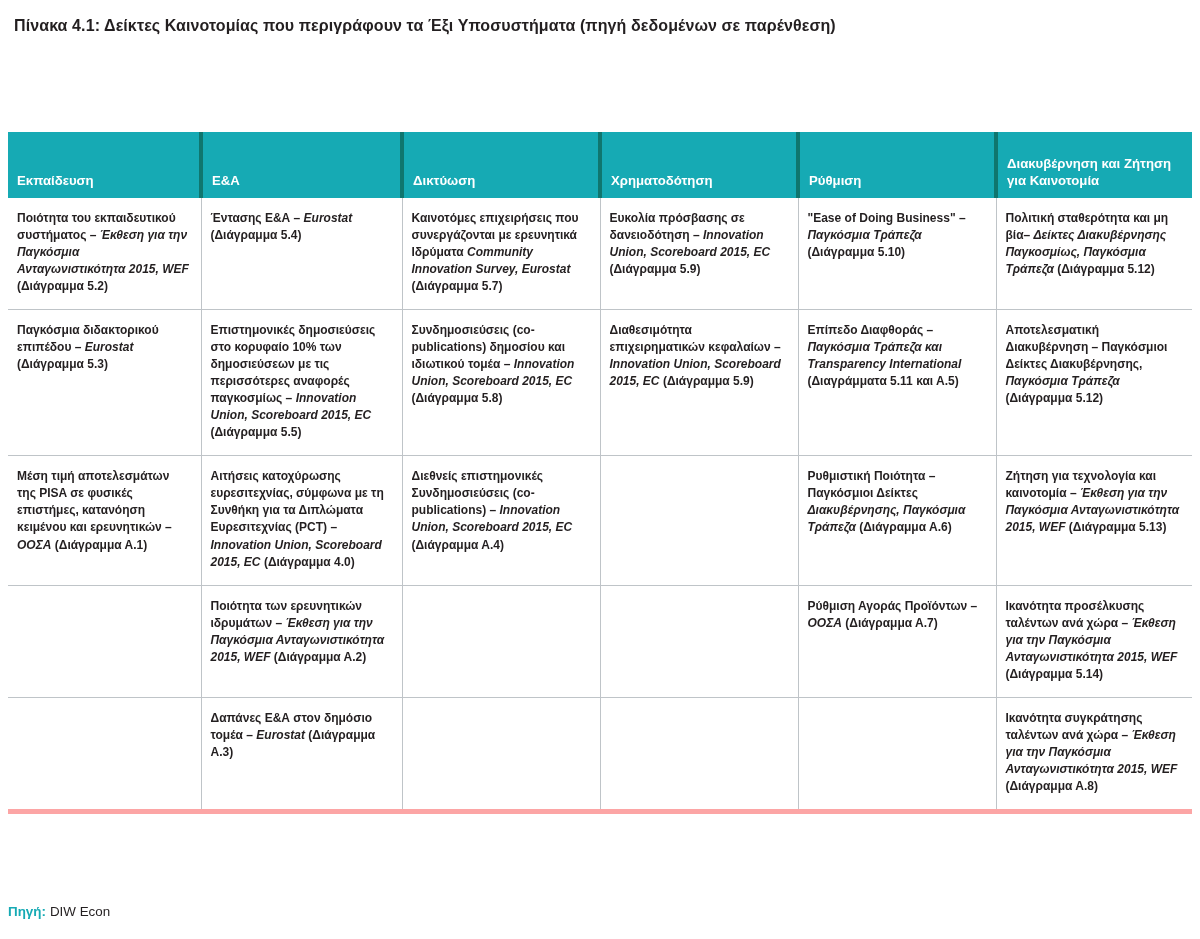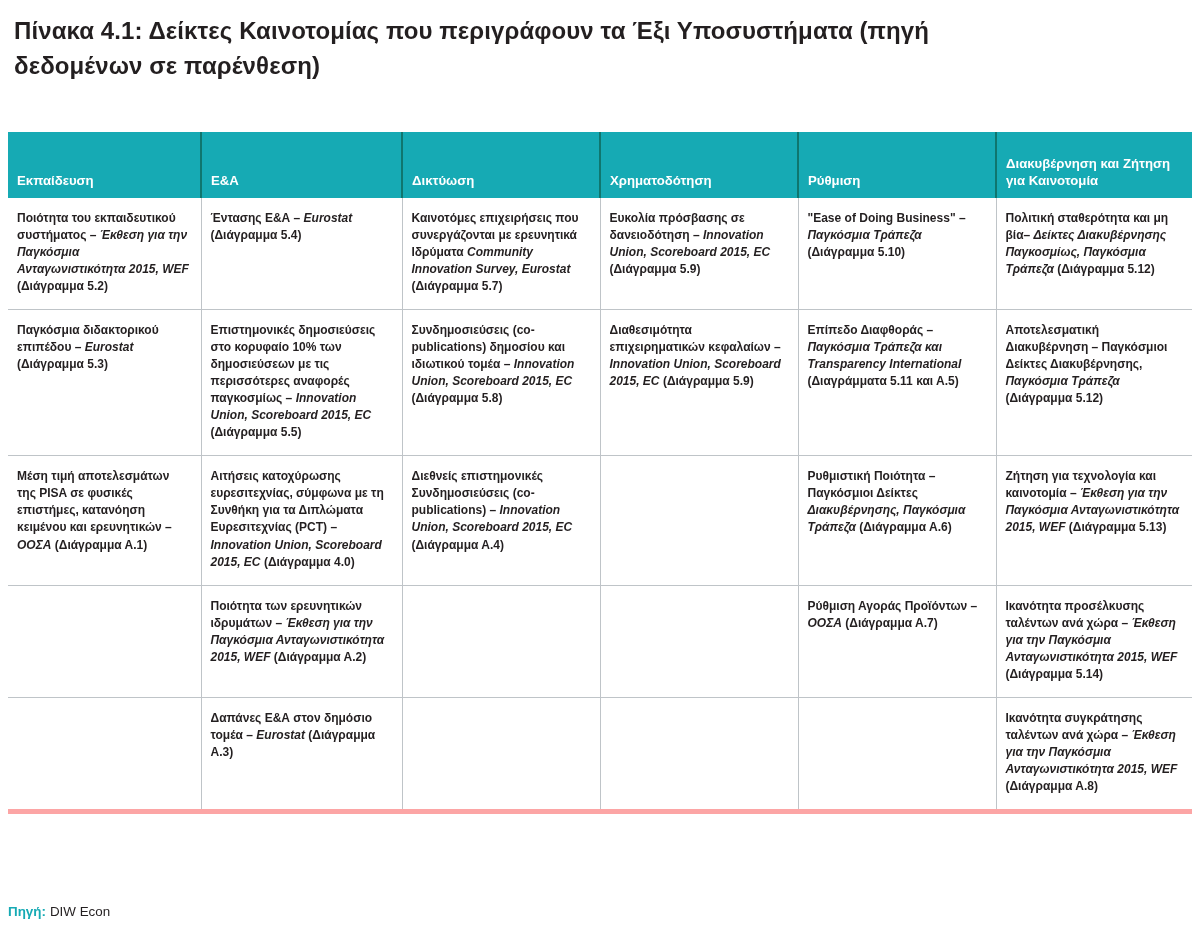--- a/index.html
+++ b/index.html
@@ -18,21 +18,21 @@
     position: relative;
     width: 1200px;
     height: 939px;
     box-sizing: border-box;
     padding: 0 8px;
   }
   
   .title-block {
     margin: 14px 0 0 6px;
     max-width: 1000px;
-    font-size: 24px;
+    font-size: 16px;
     line-height: 1.45;
     font-weight: bold;
     letter-spacing: 0.1px;
   }
   
   table.matrix {
     position: absolute;
     left: 8px;
     top: 118px;
     width: 1184px;
@@ -49,21 +49,21 @@
   table.matrix thead th {
     background: #16aab4;
     color: #ffffff;
     font-size: 13.2px;
     font-weight: bold;
     text-align: left;
     vertical-align: bottom;
     height: 52px;
     padding: 6px 9px 8px 9px;
     line-height: 1.28;
-    border-right: 2px solid #0f766e;
+    border-right: 4px solid #0f766e;
   }
   table.matrix thead th:last-child { border-right: none; }
 
   table.matrix tbody td {
     font-size: 12px;
     line-height: 1.42;
     color: #231f20;
     vertical-align: top;
     padding: 12px 10px 14px 9px;
     border-bottom: 1px solid #bfc4c8;

